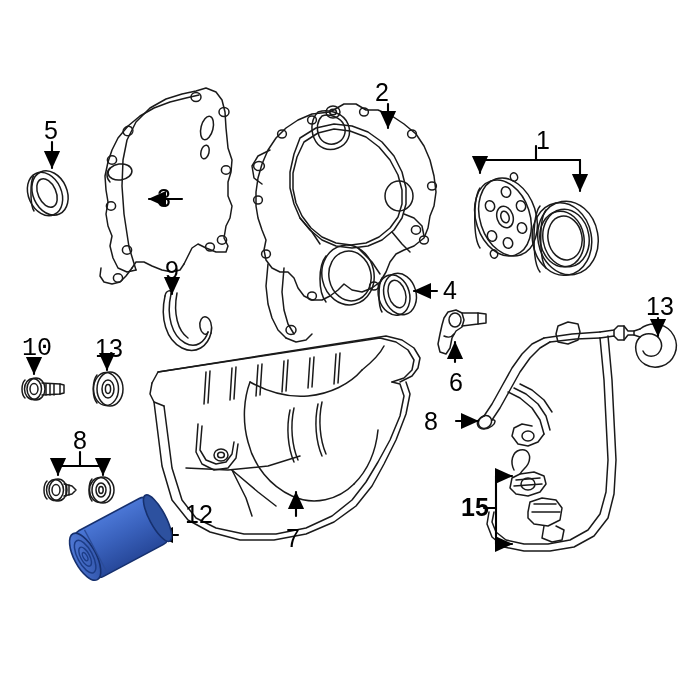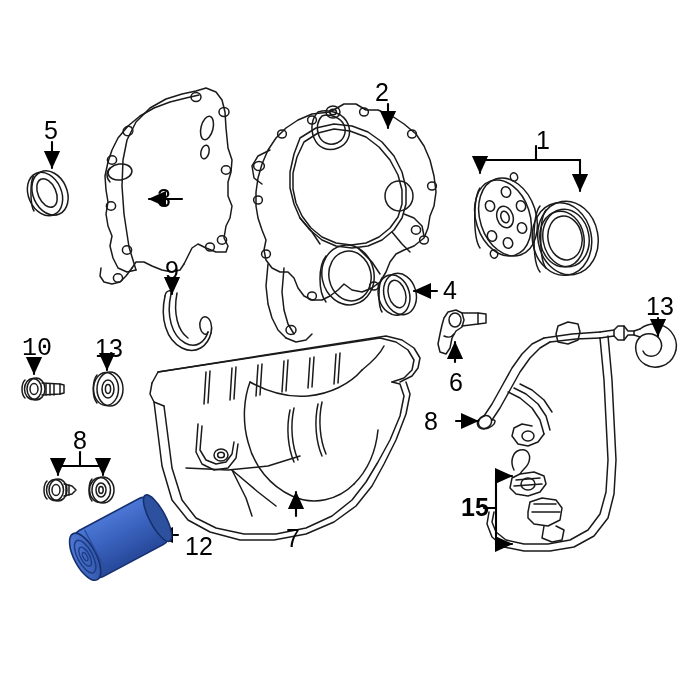--- a/index.html
+++ b/index.html
@@ -377,21 +377,21 @@
   <div class="lbl" style="left:375px;top:80px;">2</div>
   <div class="lbl" style="left:157px;top:186px;">3</div>
   <div class="lbl" style="left:443px;top:278px;">4</div>
   <div class="lbl" style="left:44px;top:118px;">5</div>
   <div class="lbl" style="left:449px;top:370px;">6</div>
   <div class="lbl" style="left:286px;top:526px;">7</div>
   <div class="lbl" style="left:73px;top:428px;">8</div>
   <div class="lbl" style="left:165px;top:258px;">9</div>
   <div class="lbl" style="left:22px;top:336px;font-family:Liberation Mono, monospace;">10</div>
   <div class="lbl" style="left:95px;top:336px;">13</div>
-  <div class="lbl" style="left:185px;top:534px;">12</div>
+  <div class="lbl" style="left:185px;top:502px;">12</div>
   <div class="lbl" style="left:646px;top:294px;">13</div>
   <div class="lbl" style="left:424px;top:409px;">8</div>
   <div class="lbl" style="left:461px;top:495px;font-weight:bold;">15</div>
 
   <div id="footer">
 
     
 
     
   </div>

